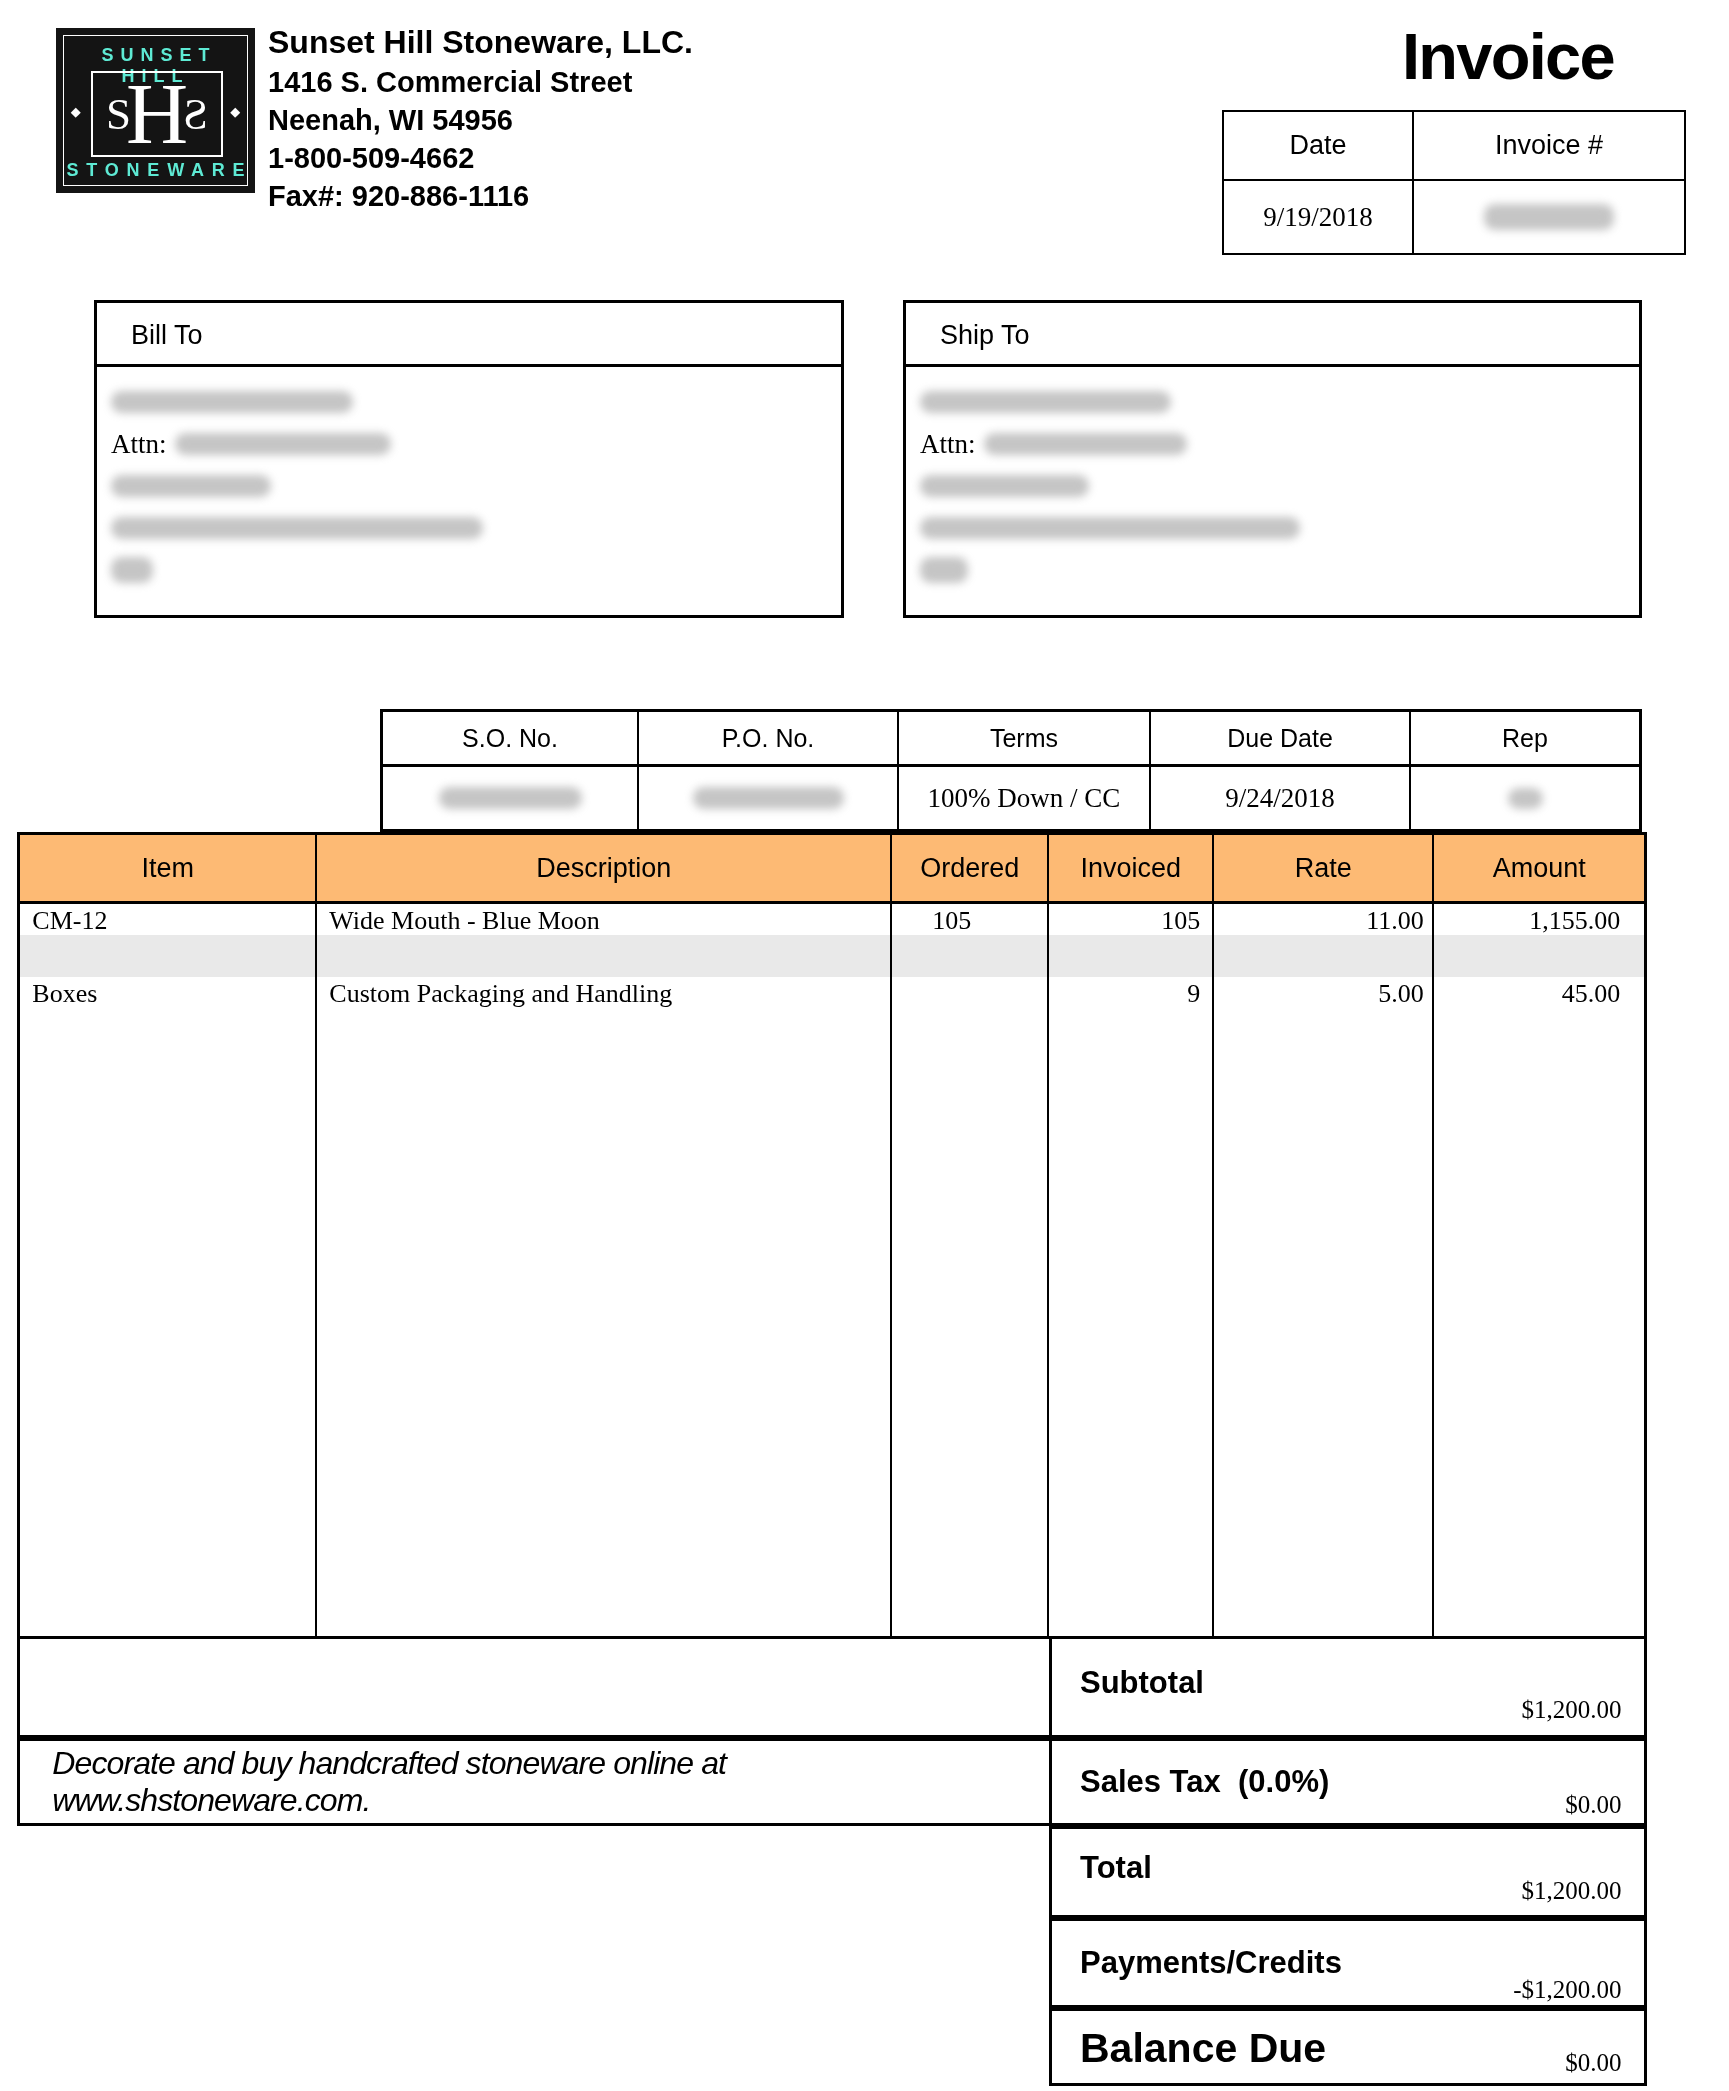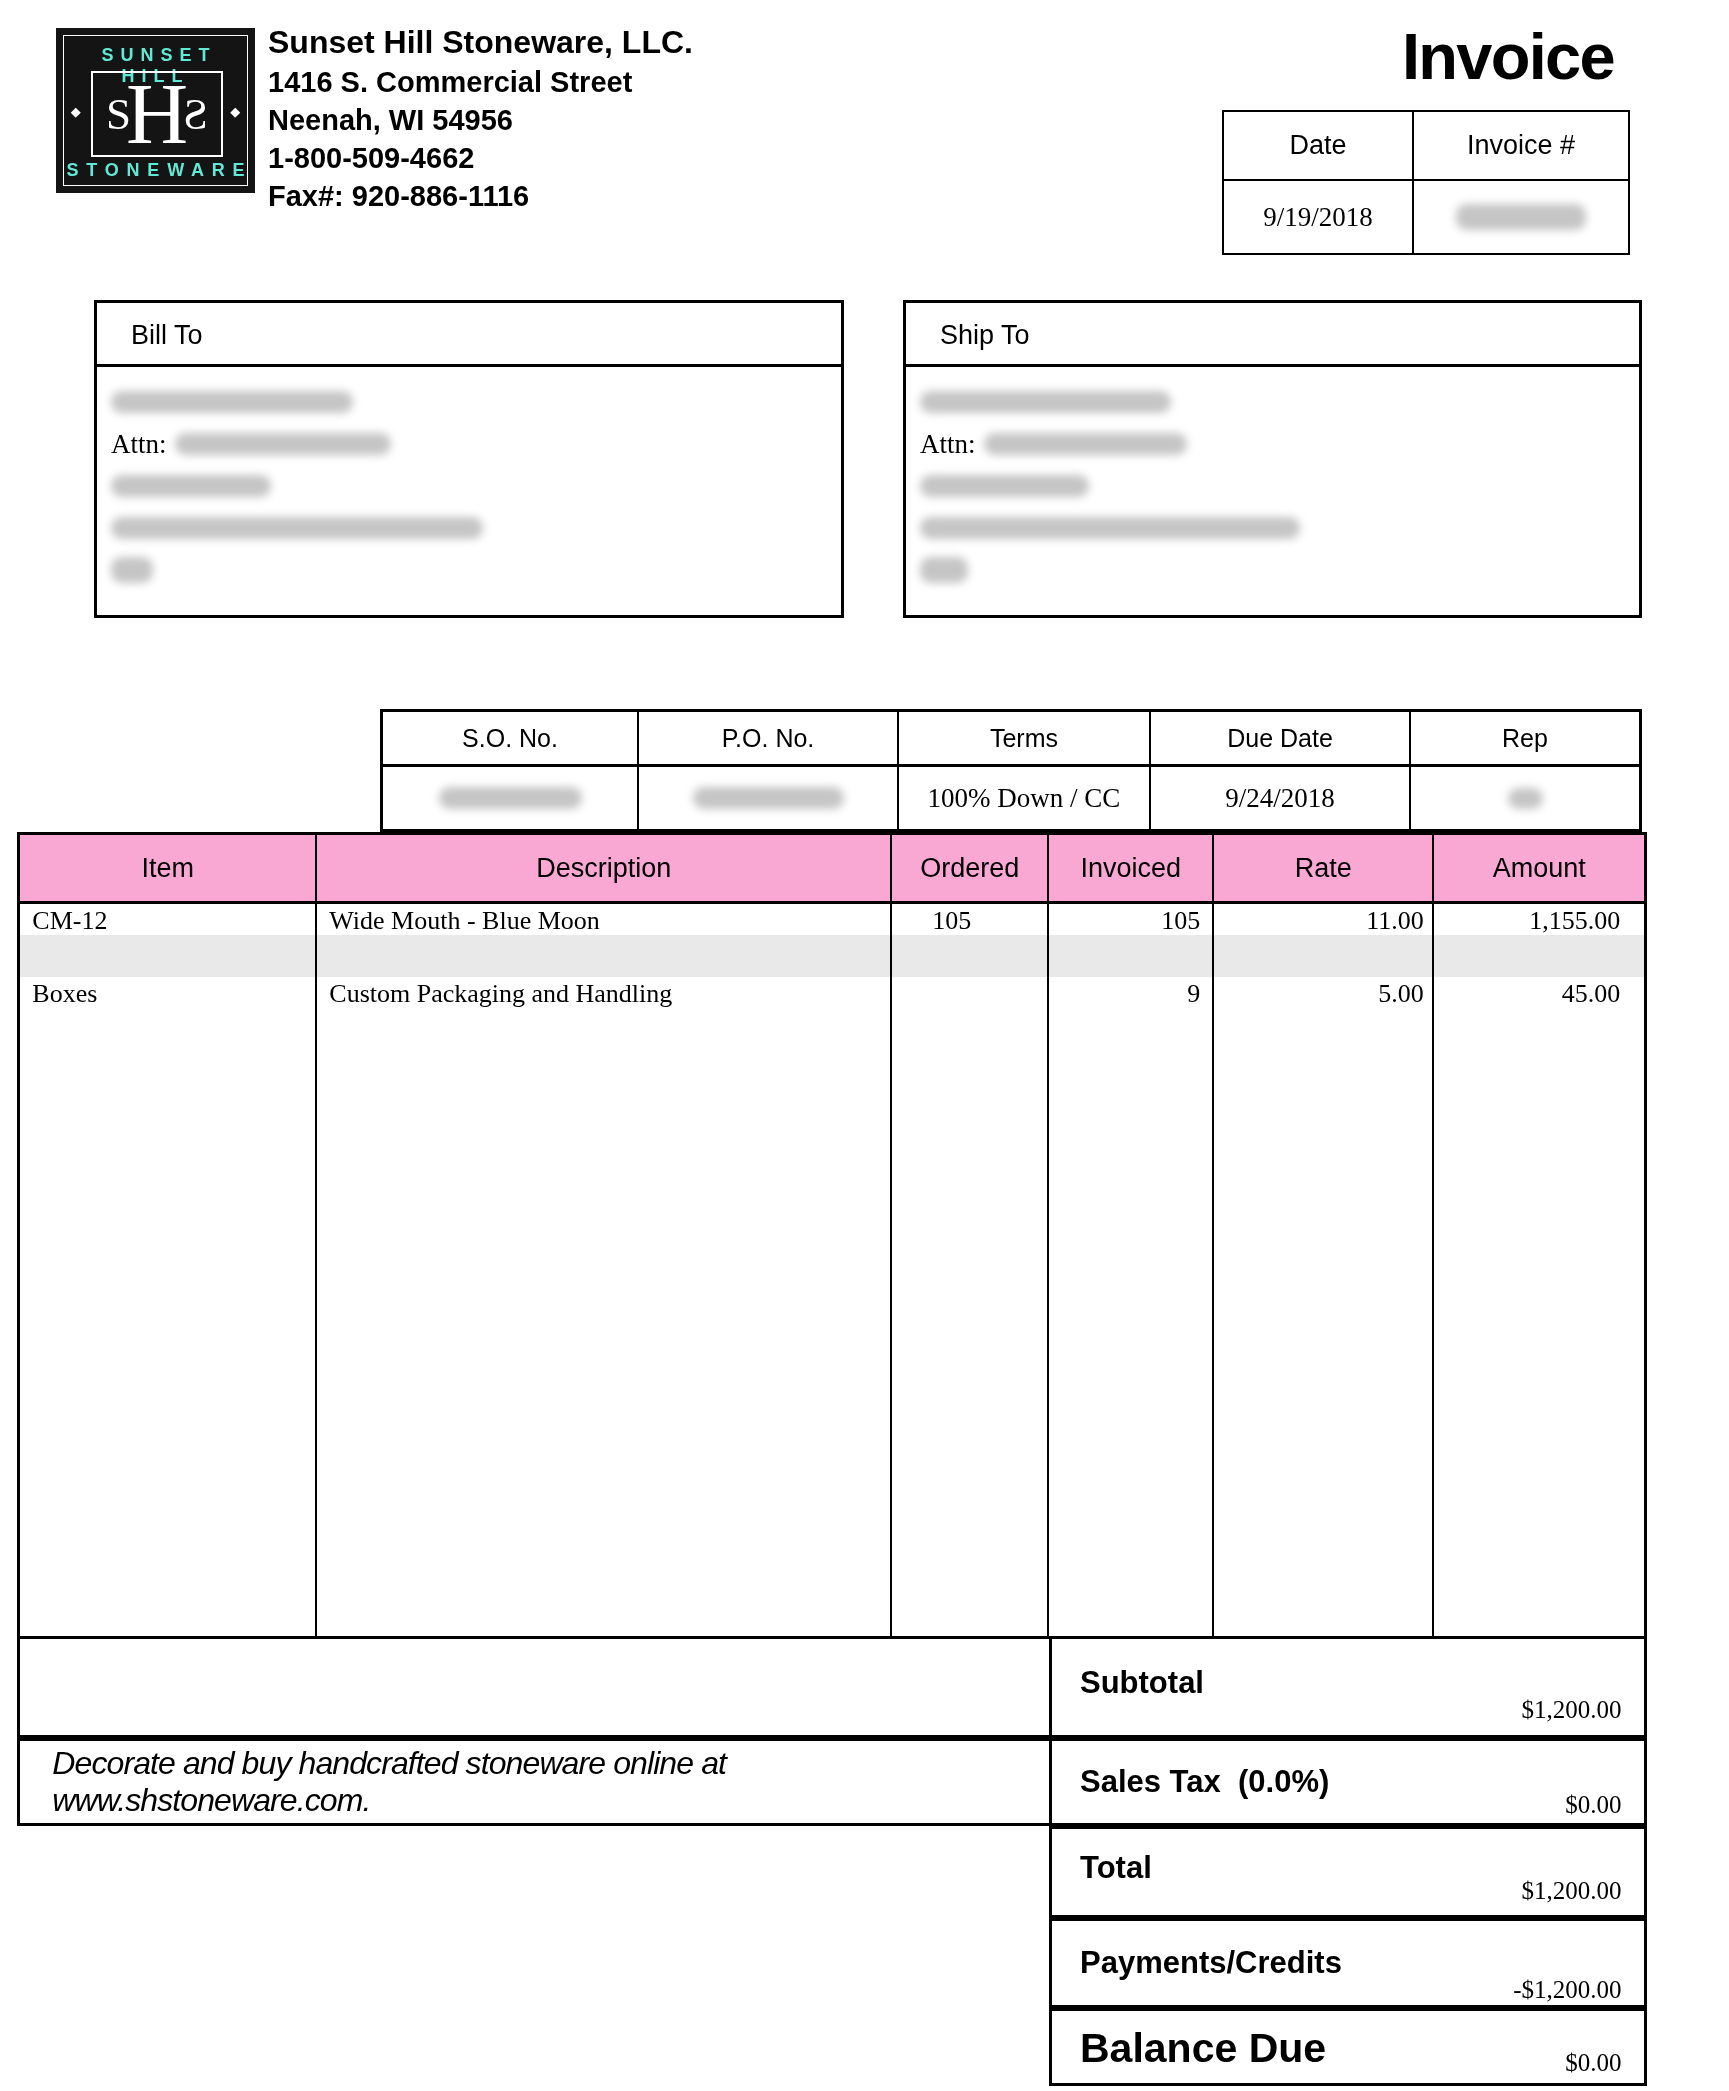--- a/index.html
+++ b/index.html
@@ -34,21 +34,21 @@
   .company .line { font-size:29px; line-height:38px; }
   
   .invoice-title {
     position:absolute; left:1124px; top:19px; width:490px; text-align:right;
     font-size:65px; font-weight:bold; letter-spacing:-1.7px;
   }
   
   .cellline { border-right:2.6px solid #000; }
   
   .meta-table {
-    position:absolute; left:1222px; top:110px; width:408px; height:145px;
+    position:absolute; left:1222px; top:110px; width:464px; height:145px;
     border:2.6px solid #000; box-sizing:border-box;
     display:grid; grid-template-columns:190px auto; grid-template-rows:69px auto;
   }
   .meta-cell { display:flex; align-items:center; justify-content:center; box-sizing:border-box; }
   .meta-head { font-size:27px; border-bottom:2.6px solid #000; }
   .meta-val { font-family:"Liberation Serif", serif; font-size:27px; }
   
   .redact {
     display:inline-block; background:#969696; opacity:.55; border-radius:10.4px;
     filter:blur(4.3px); height:22.5px; vertical-align:middle;
@@ -71,21 +71,21 @@
   .order-val { font-family:"Liberation Serif", serif; font-size:27px; }
   
   .items-table {
     position:absolute; left:17.3px; top:832px; width:1630px; height:808px;
     border:3.5px solid #000; box-sizing:border-box;
     display:grid; grid-template-columns:297px 575px 157px 165px 220px auto;
     grid-template-rows:69px 31px 42px 52px auto;
   }
   .it-cell { box-sizing:border-box; }
   .it-head {
-    background:#f9a8d4; border-bottom:3.5px solid #000; font-size:27px;
+    background:#fdba74; border-bottom:3.5px solid #000; font-size:27px;
     display:flex; align-items:center; justify-content:center;
   }
   .it-stripe { background:#e9e9e9; }
   .it-text {
     font-family:"Liberation Serif", serif; font-size:26px; line-height:33px;
     padding-left:12px; white-space:nowrap; overflow:hidden;
   }
   .it-num-left { padding-left:40px; }
   .it-num-right { text-align:right; padding-right:12px; }
   .it-rate { text-align:right; padding-right:8.6px; }

